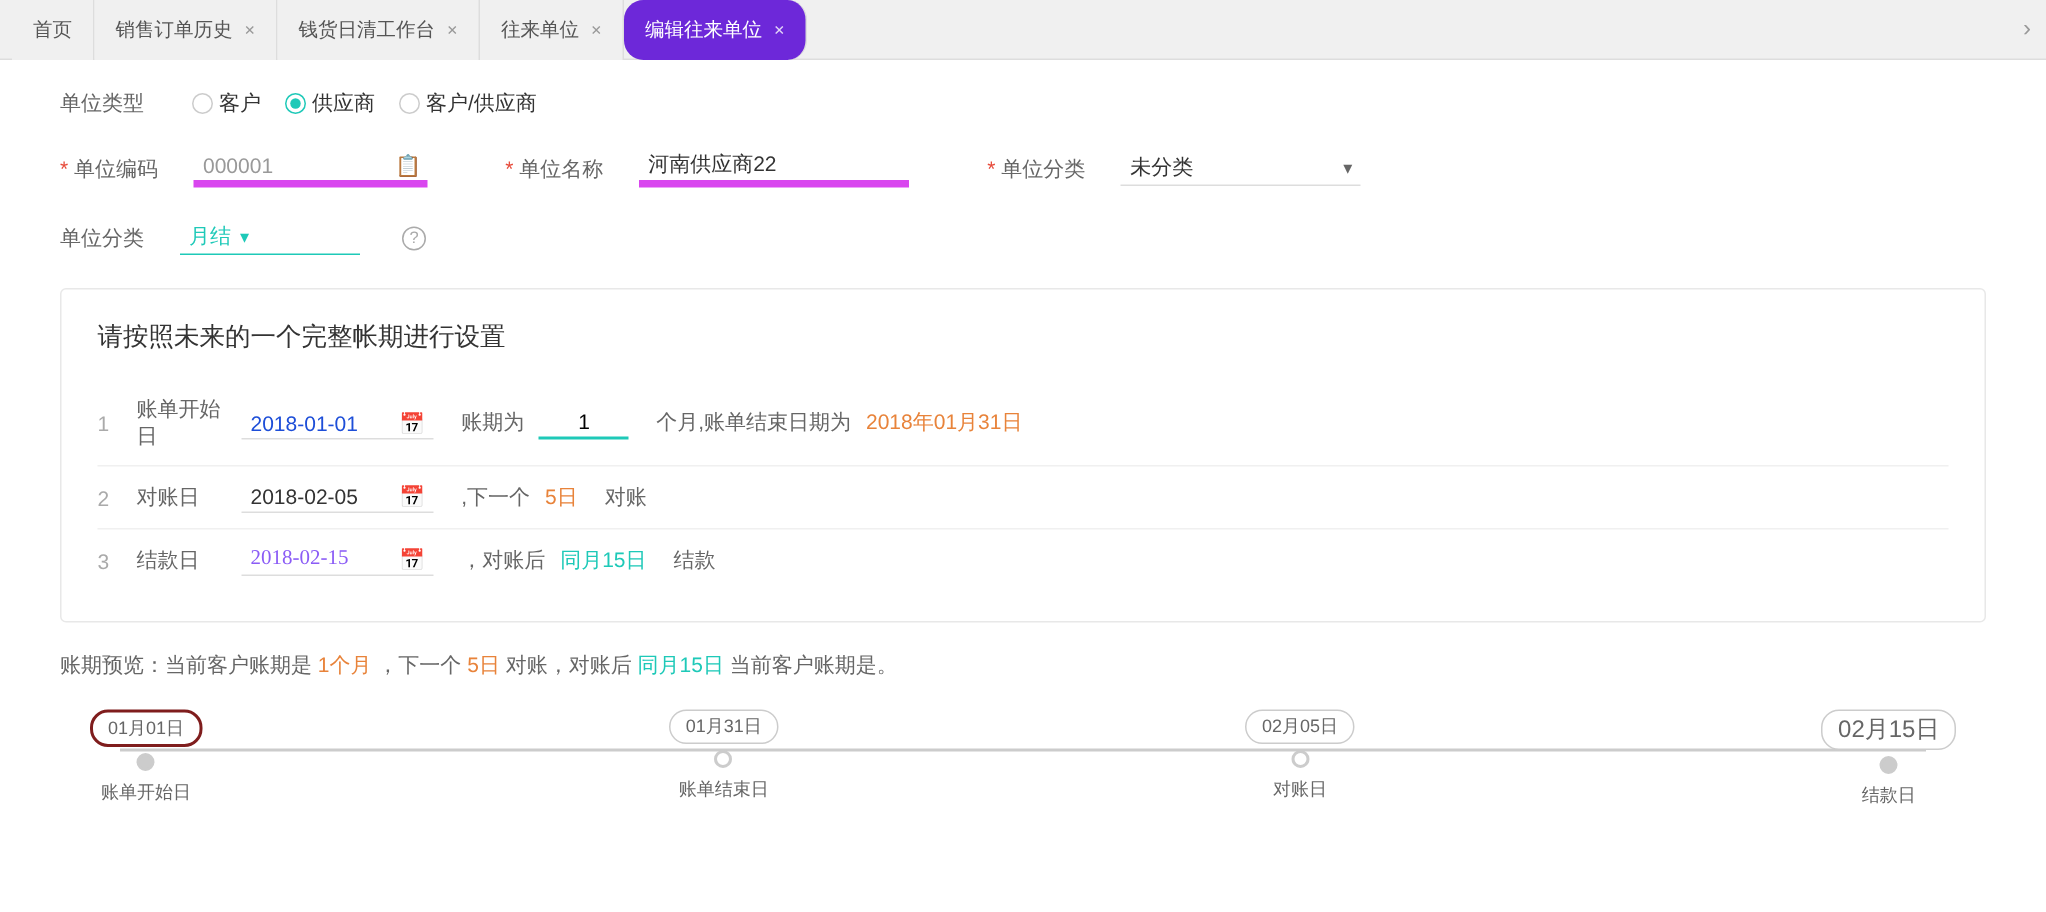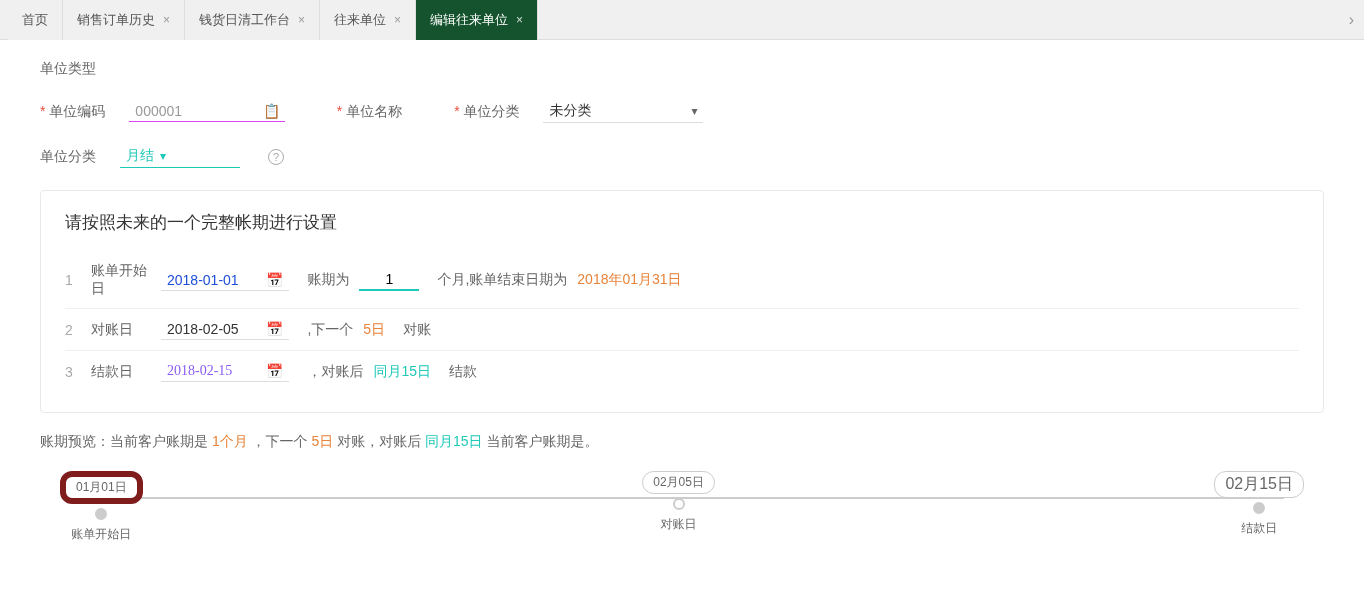--- a/index.html
+++ b/index.html
@@ -9,21 +9,21 @@
     .tabs-bar {
       display: flex; align-items: center; background: #f0f0f0; border-bottom: 1px solid #ddd; height: 40px; padding-left: 8px; justify-content: space-between;
     }
     .tab {
       display: flex; align-items: center; padding: 0 14px; height: 40px; cursor: pointer; font-size: 13px; color: #555; white-space: nowrap; border-right: 1px solid #ddd; background: #f0f0f0; position: relative;
     }
     .tab .tab-close {
       margin-left: 8px; font-size: 12px; color: #999; cursor: pointer; line-height: 1;
     }
     .tab.active {
-      background: #14532d; color: #fff;
+      background: #6d28d9; color: #fff; border-radius: 13px;
     }
     .tab.active .tab-close { color: rgba(255,255,255,0.8); }
     .tabs-arrow { margin-left: auto; padding: 0 10px; font-size: 16px; color: #999; cursor: pointer; }
 
     
     .content { background: #fff; padding: 20px 40px; min-height: 568px; }
 
     
     .form-row { display: flex; align-items: center; margin-bottom: 22px; flex-wrap: wrap; gap: 12px; }
     .form-group { display: flex; align-items: center; gap: 24px; }
@@ -35,21 +35,21 @@
     .radio-item { display: flex; align-items: center; gap: 4px; cursor: pointer; }
     .radio-circle {
       width: 14px; height: 14px; border-radius: 50%; border: 1.5px solid #ccc; display: inline-block; position: relative; background: #fff;
     }
     .radio-circle.checked { border-color: #1ec9b8; }
     .radio-circle.checked::after {
       content: ""; width: 7px; height: 7px; border-radius: 50%; background: #1ec9b8;
       position: absolute; top: 50%; left: 50%; transform: translate(-50%, -50%);
     }
 
-    .input-with-icon { display: flex; align-items: center; border-bottom: 1px solid #d946ef; }
+    .input-with-icon { display: flex; align-items: center; border-bottom: 5px solid #d946ef; }
     .input-with-icon input { border: none; outline: none; padding: 2px 6px; font-size: 14px; color: #999; width: 130px; background: transparent; }
     .input-with-icon .icon-btn { color: #aaa; cursor: pointer; font-size: 14px; padding: 0 4px; }
 
     .select-input {
       display: flex; align-items: center; border-bottom: 1px solid #1ec9b8; padding: 2px 6px; cursor: pointer; min-width: 120px; gap: 6px; color: #1ec9b8;
     }
     .select-input .chevron { color: #1ec9b8; font-size: 12px; }
 
     .unit-class-select {
       display: flex; align-items: center; border-bottom: 1px solid #ddd; padding: 2px 6px; cursor: pointer; min-width: 160px; gap: 6px; color: #333;
@@ -111,33 +111,50 @@
     <span class="tab-close">×</span>
   </div>
   <div class="tabs-arrow">›</div>
 </div>
 
 <div class="content">
 
   <div class="form-row">
     <div class="form-group">
       <span class="label">单位类型</span>
+      <div class="radio-group">
+        <label class="radio-item">
+          <span class="radio-circle"></span>
+          <span>客户</span>
+        </label>
+        <label class="radio-item">
+          <span class="radio-circle checked"></span>
+          <span>供应商</span>
+        </label>
+        <label class="radio-item">
+          <span class="radio-circle"></span>
+          <span>客户/供应商</span>
+        </label>
+      </div>
     </div>
   </div>
 
   <div class="form-row">
     <div class="form-group">
       <span class="required-label">单位编码</span>
       <div class="input-with-icon">
         <input type="text" value="000001" style="">
         <span class="icon-btn">📋</span>
       </div>
     </div>
     <div class="form-group" style="margin-left:40px;">
       <span class="required-label">单位名称</span>
+      <div class="input-with-icon">
+        <input type="text" style="width: 180px; color: rgb(51, 51, 51);" value="河南供应商22">
+      </div>
     </div>
     <div class="form-group" style="margin-left:40px;">
       <span class="required-label">单位分类</span>
       <div class="unit-class-select">
         <span>未分类</span>
         <span class="chevron">▾</span>
       </div>
     </div>
   </div>
 
@@ -203,25 +220,30 @@
     <span>当前客户账期是。</span>
   </div>
 
   <div style="position:relative; width:100%; padding: 0 20px;">
 
     <div style="position:absolute; top:26px; left:40px; right:40px; height:2px; background:#ccc;"></div>
 
     <div style="display:flex; justify-content:space-between; align-items:flex-start; position:relative;">
 
       <div class="tl-outer">
-        <div style="border:6px solid #7f1d1d; border-radius:12px; padding:2px 10px; font-size:12px; color:#666; background:#fff; white-space:nowrap; margin-bottom:4px;">01月01日</div>
+        <div style="border:2px solid #7f1d1d; border-radius:12px; padding:2px 10px; font-size:12px; color:#666; background:#fff; white-space:nowrap; margin-bottom:4px;">01月01日</div>
         <div style="width:12px;height:12px;border-radius:50%;background:#ccc;border:2px solid #ccc;z-index:1;"></div>
         <div style="font-size:12px;color:#666;margin-top:6px;white-space:nowrap;">账单开始日</div>
       </div>
 
+      <div class="tl-outer">
+        <div style="border:1px solid #ccc; border-radius:12px; padding:2px 10px; font-size:12px; color:#666; background:#fff; white-space:nowrap; margin-bottom:4px;">01月31日</div>
+        <div style="width:12px;height:12px;border-radius:50%;background:#fff;border:2px solid #ccc;z-index:1;"></div>
+        <div style="font-size:12px;color:#666;margin-top:6px;white-space:nowrap;">账单结束日</div>
+      </div>
 
       <div class="tl-outer">
         <div style="border:1px solid #ccc; border-radius:12px; padding:2px 10px; font-size:12px; color:#666; background:#fff; white-space:nowrap; margin-bottom:4px;">02月05日</div>
         <div style="width:12px;height:12px;border-radius:50%;background:#fff;border:2px solid #ccc;z-index:1;"></div>
         <div style="font-size:12px;color:#666;margin-top:6px;white-space:nowrap;">对账日</div>
       </div>
 
       <div class="tl-outer">
         <div style="border:1px solid #ccc; border-radius:12px; padding:2px 10px; font-size:16px; color:#666; background:#fff; white-space:nowrap; margin-bottom:4px;">02月15日</div>
         <div style="width:12px;height:12px;border-radius:50%;background:#ccc;border:2px solid #ccc;z-index:1;"></div>

